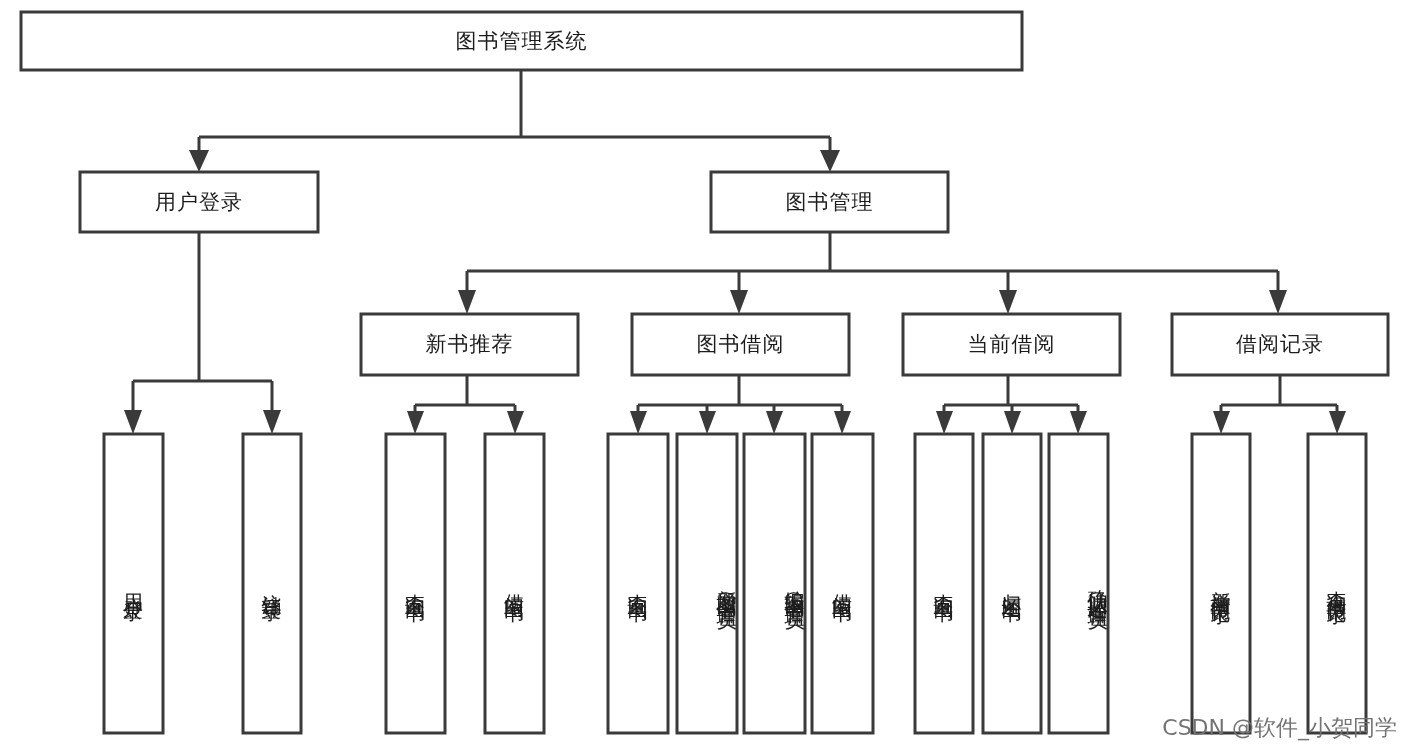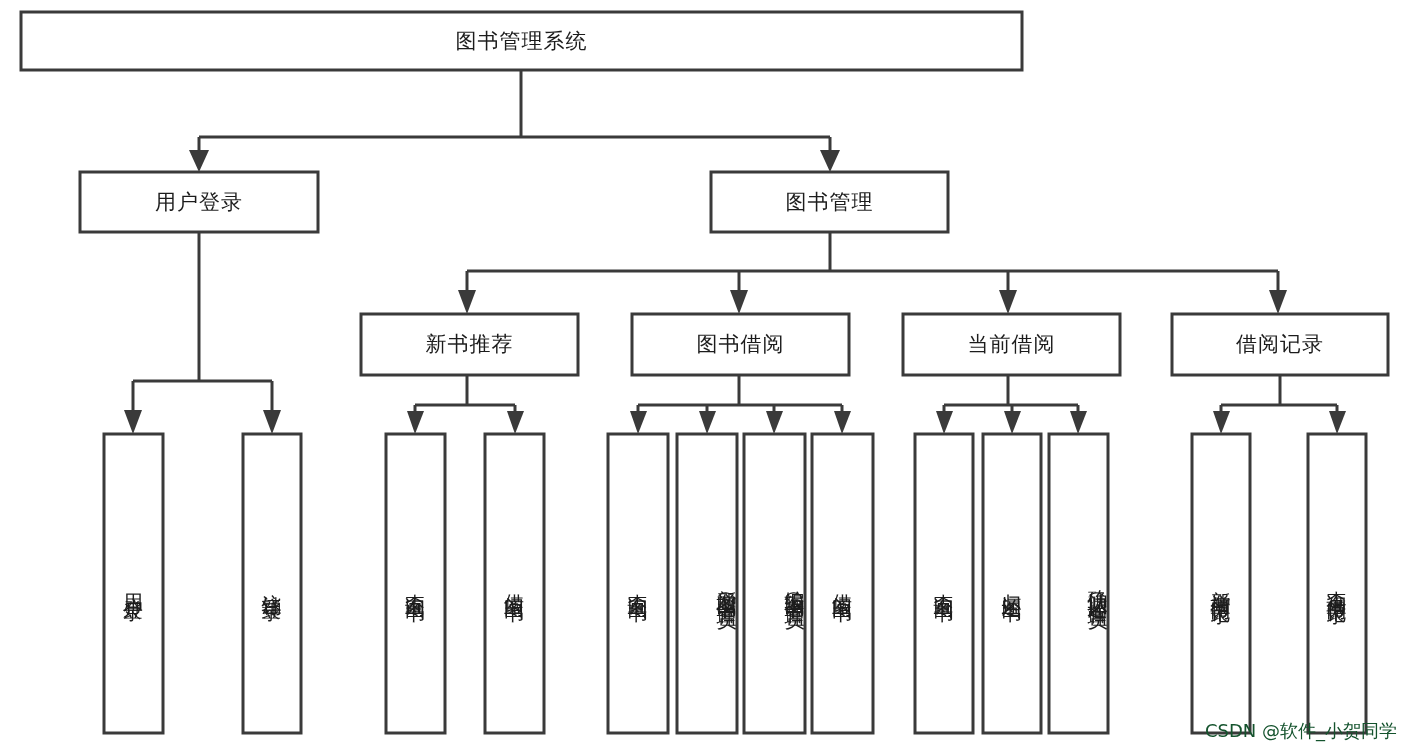--- a/index.html
+++ b/index.html
@@ -62,22 +62,22 @@
     justify-content: center;
     white-space: nowrap;
     pointer-events: none;
     user-select: none;
   }
   .watermark {
     position: absolute;
     right: 8px;
     bottom: 4px;
     font-family: "DejaVu Sans", "Liberation Sans", sans-serif;
-    font-size: 18px;
-    color: #14532d;
+    font-size: 22px;
+    color: #737373;
     white-space: nowrap;
     user-select: none;
   }
 </style>
 </head>
 <body>
 
 <div id="diagram-root">
 
   <svg id="flowchart" viewBox="0 0 1405 747">

